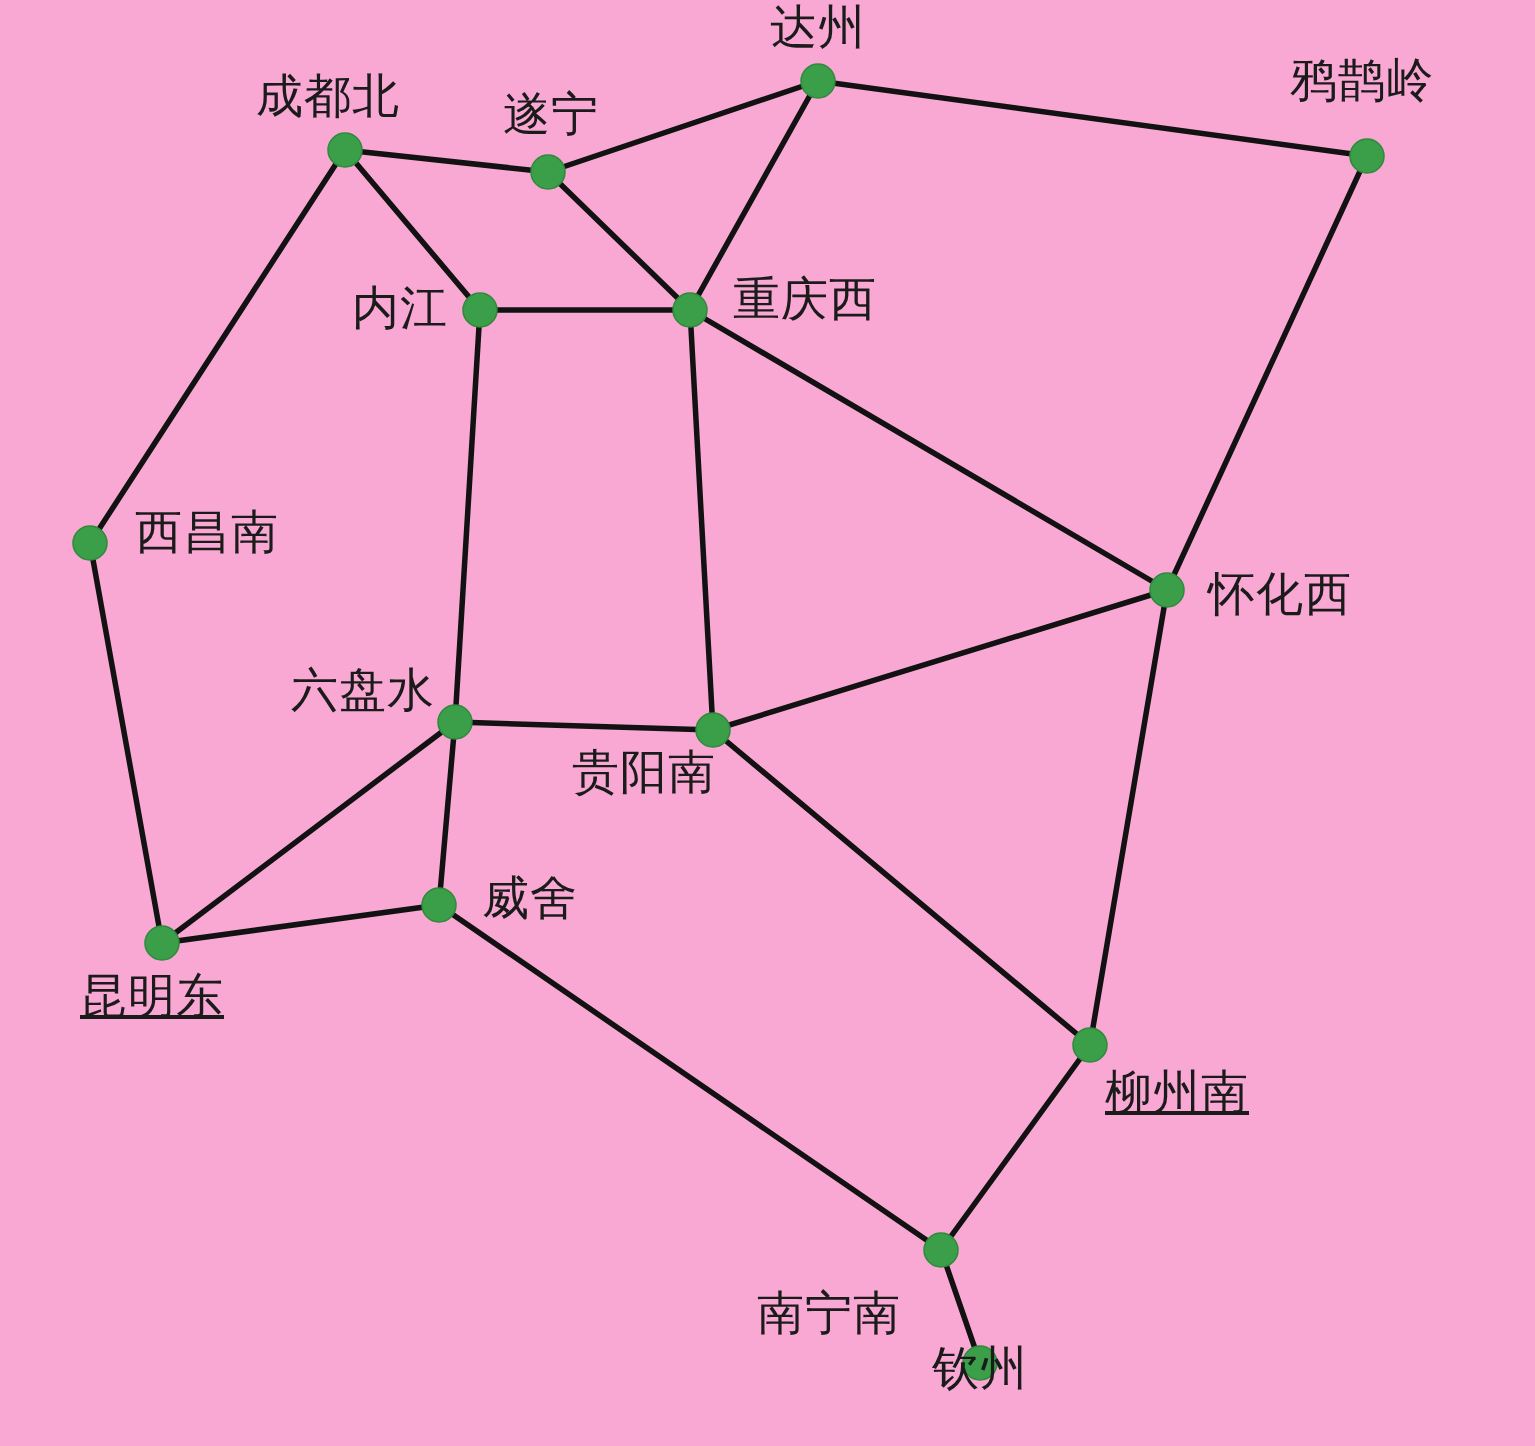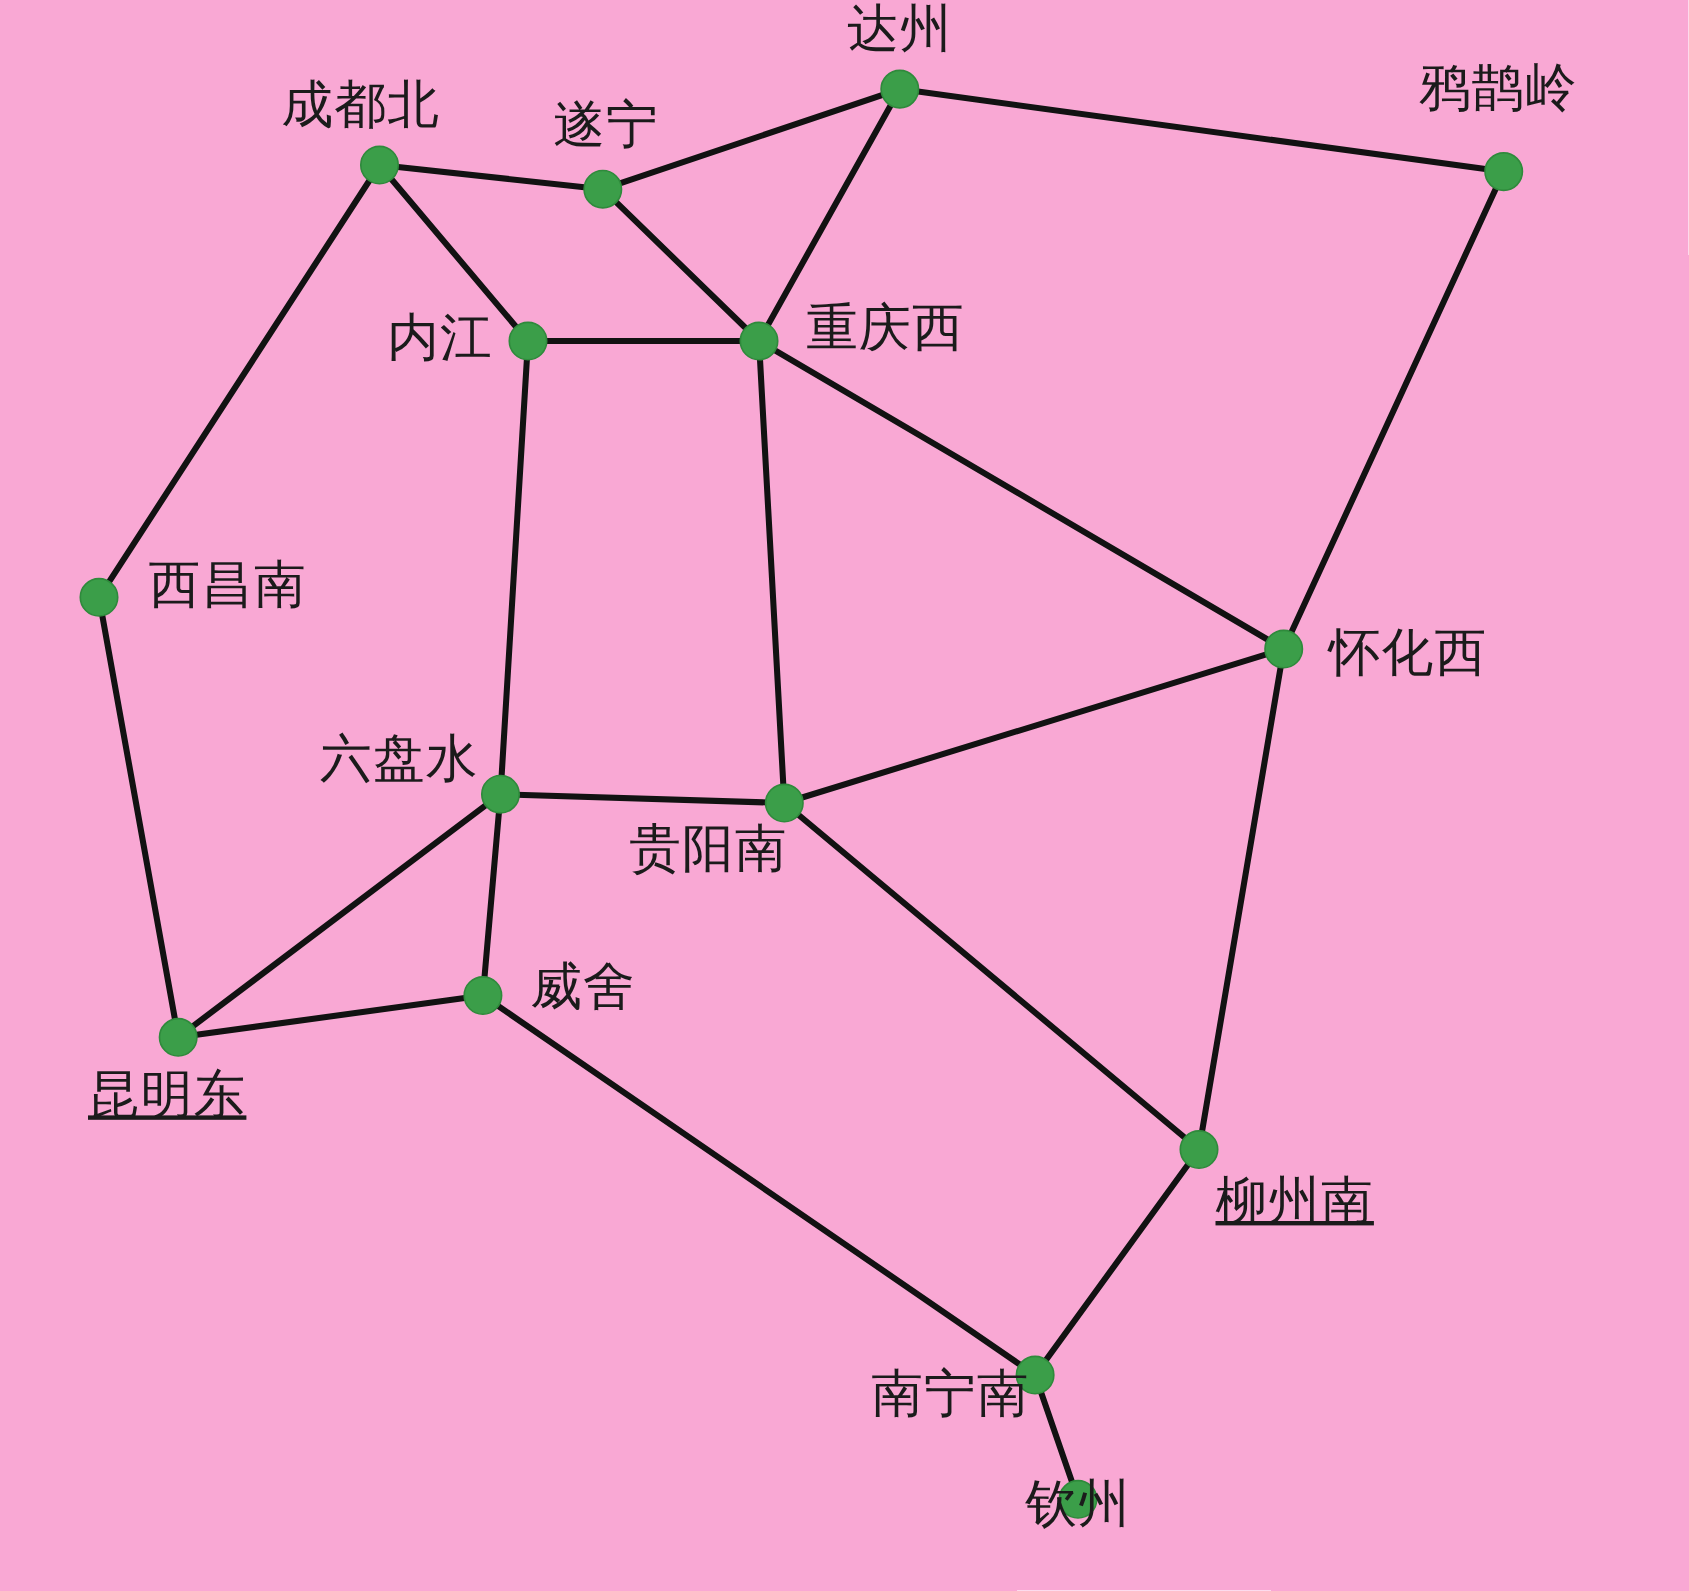--- a/index.html
+++ b/index.html
@@ -101,16 +101,16 @@
       <div class="station-label" style="left: 503px; top: 90px; color: rgb(27, 27, 27); text-align: center;">遂宁</div>
       <div class="station-label" style="left: 352px; top: 284px; color: rgb(27, 27, 27); text-align: right;">内江</div>
       <div class="station-label" style="left: 733px; top: 275px; color: rgb(27, 27, 27);">重庆西</div>
       <div class="station-label" style="left: 135px; top: 508px; color: rgb(27, 27, 27);">西昌南</div>
       <div class="station-label" style="left: 1208px; top: 570px; color: rgb(27, 27, 27);">怀化西</div>
       <div class="station-label" style="left: 291px; top: 666px; color: rgb(27, 27, 27);">六盘水</div>
       <div class="station-label" style="left: 572px; top: 748px; color: rgb(27, 27, 27);">贵阳南</div>
       <div class="station-label" style="left: 482px; top: 874px; color: rgb(27, 27, 27);">威舍</div>
       <div class="station-label" style="left: 80px; top: 972px; color: rgb(27, 27, 27); text-decoration: underline;">昆明东</div>
       <div class="station-label" style="left: 1105px; top: 1068px; color: rgb(27, 27, 27); text-decoration: underline;">柳州南</div>
-      <div class="station-label" style="left: 757px; top: 1244px; color: rgb(27, 27, 27); margin-left: 35px;">南宁南</div>
+      <div class="station-label" style="left: 757px; top: 1289px; color: rgb(27, 27, 27);">南宁南</div>
       <div class="station-label" style="left: 932px; top: 1344px; color: rgb(27, 27, 27);">钦州</div>
     </div>
 </div>
 
 </body></html>

